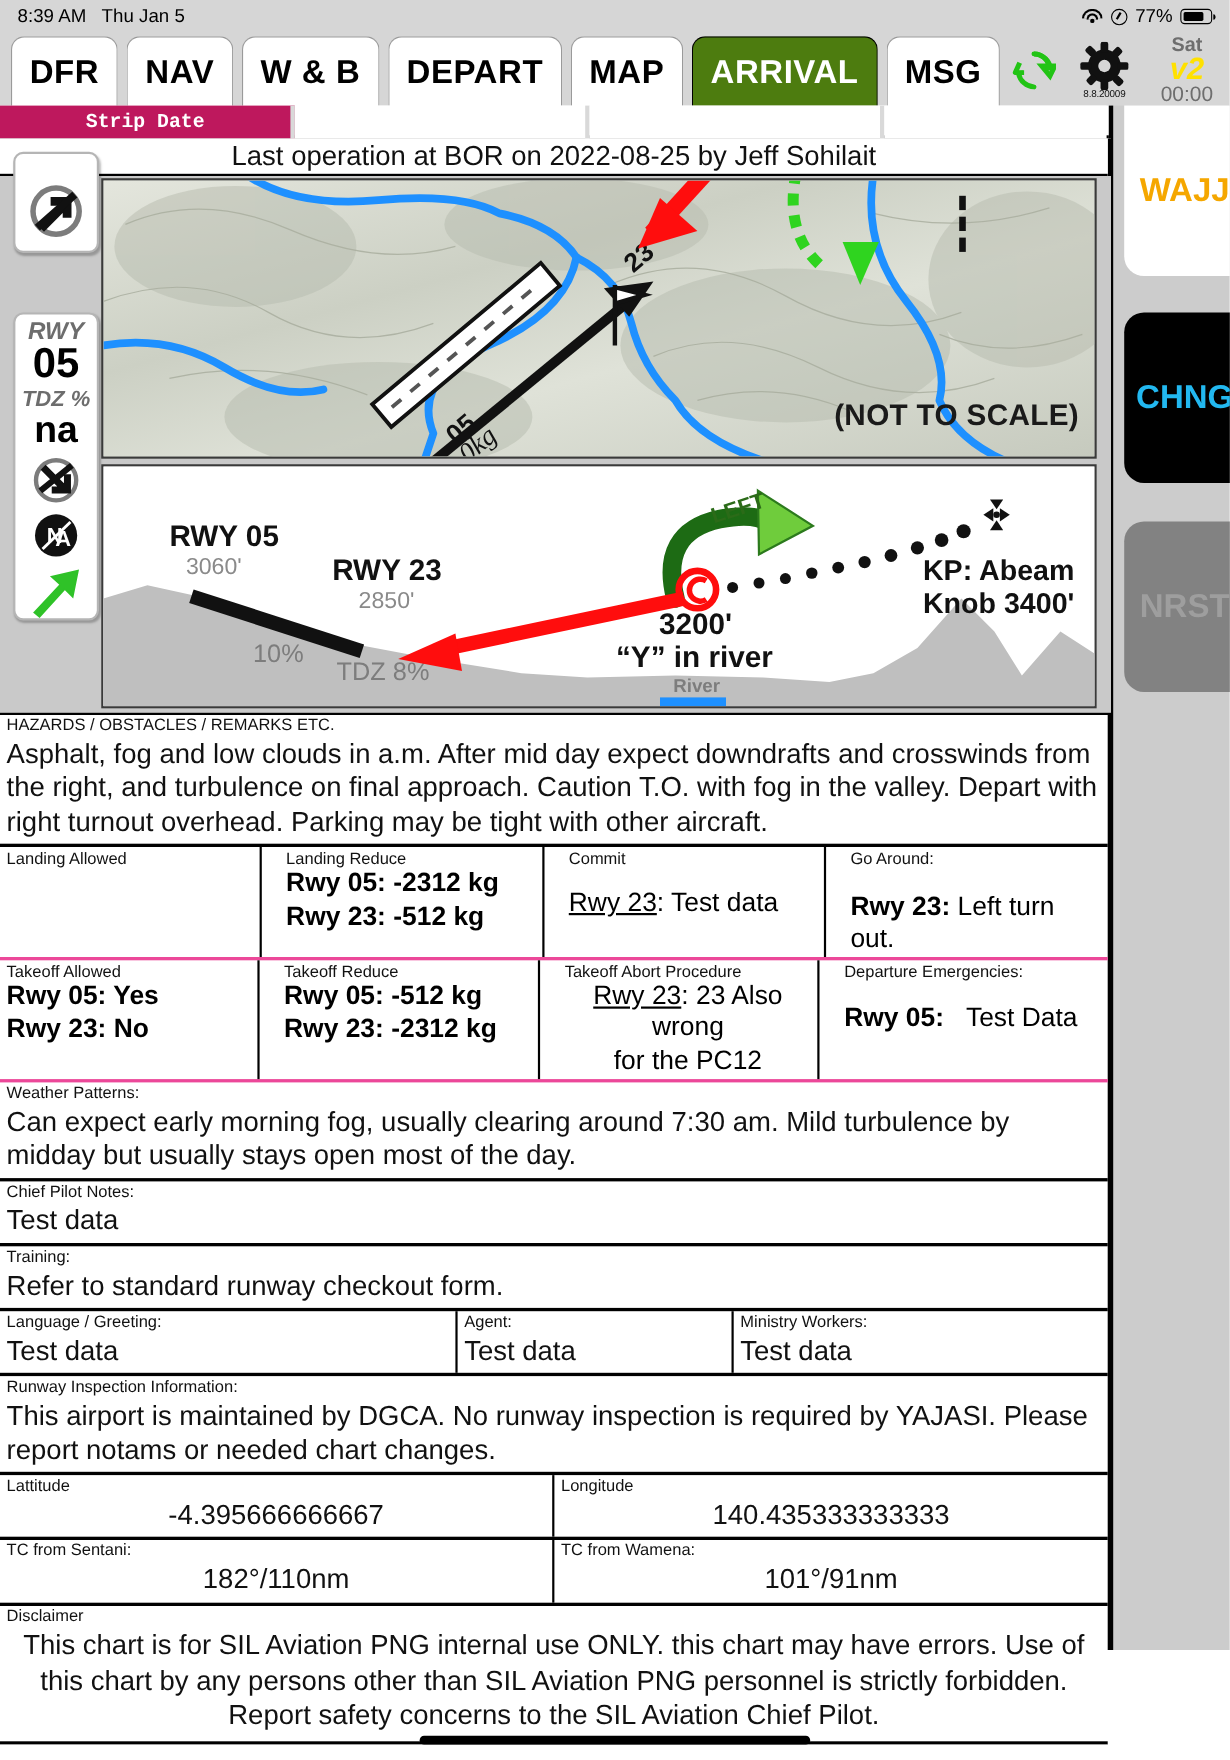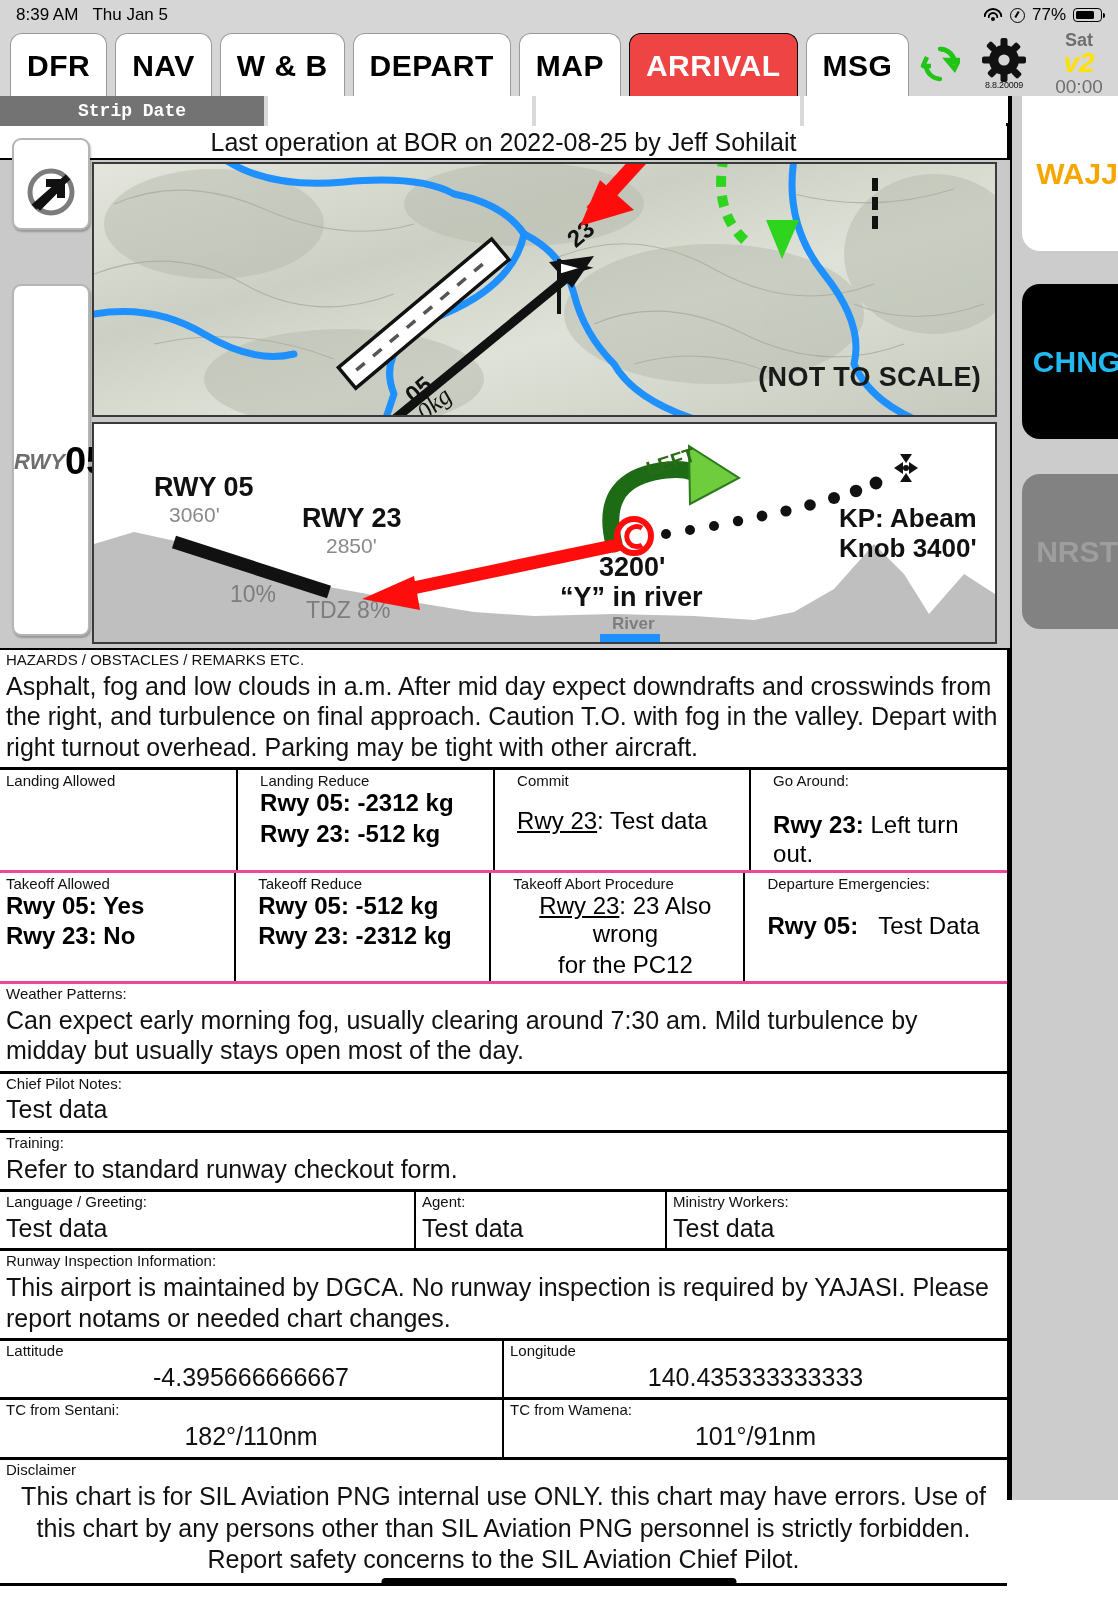--- a/index.html
+++ b/index.html
@@ -40,40 +40,40 @@
     background:#d6d6d6;
   }
   .tabs-row { position:absolute; left:10px; top:3px; display:flex; gap:8px; }
   .tab {
     background:#fff; border:1px solid #9a9a9a; border-bottom:none;
     border-radius:12px 12px 0 0;
     height:64px; min-width:0; display:flex; align-items:center; justify-content:center;
     padding:0 16px; font-size:30px; font-weight:bold; color:#000; letter-spacing:.5px;
     font-family:"Liberation Sans", sans-serif;
   }
-  .tab.active { background:#ef4444; color:#fff; border-color:#000; }
+  .tab.active { background:#4d7c0f; color:#fff; border-color:#000; }
 
   .nav-right { position:absolute; right:8px; top:2px; height:64px; display:flex; align-items:center; gap:18px; }
   .icon-sync { width:40px;height:40px; position:relative; }
   .icon-gear-wrap{ position:relative; width:52px; text-align:center; }
   .icon-gear { width:44px;height:44px; display:block; margin:0 auto; }
   .gear-ver { font-size:9px; color:#111; letter-spacing:-.2px; margin-top:-2px; }
   .sat-block { text-align:center; line-height:1.05; width:62px; }
   .sat-day { font-size:18px; color:#6e6e6e; font-weight:bold; }
   .sat-v { font-size:28px; color:#ffe100; font-weight:bold; font-style:italic; line-height:1.0;}
   .sat-time { font-size:19px; color:#6e6e6e; }
 
   
   .subtabs { position:absolute; left:0; top:96px; width:1010px; height:30px; background:#fff;
      display:flex; border-bottom:3px solid #000; }
   .subtab { height:30px; border-right:4px solid #d9d9d9; background:#fff;
      display:flex; align-items:center; justify-content:center;
      font-family:"Liberation Mono","DejaVu Sans Mono",monospace; font-weight:bold;
      font-size:18px; color:#000; }
-  .subtab.active { background:#737373; color:#fff; }
+  .subtab.active { background:#be185d; color:#fff; }
 
   
   .rail { position:absolute; right:0; top:96px; width:110px; height:1404px;
      background:#cccccc; border-left:4px solid #000; }
   .rail-btn { position:absolute; left:10px; width:110px; height:155px;
      border-radius:18px 0 0 18px; display:flex; align-items:center; justify-content:center;
      font-size:30px; font-weight:bold; font-family:"Liberation Sans",sans-serif; }
   .rail-wajj { top:0; background:#fff; color:#f5a700; border-radius:0 0 0 18px;}
   .rail-chng { top:188px; background:#000; color:#22b8f0; }
   .rail-nrst { top:378px; background:#828282; color:#9e9e9e; }
@@ -88,22 +88,22 @@
   
   .chartwrap { position:relative; width:1010px; height:490px; background:#c9c9c9;
      border-bottom:2px solid #000; }
 
   
   .iconcol { position:absolute; left:8px; top:0px; width:88px; height:470px; }
   .icard { background:#fff; border:2px solid #b5b5b5; border-radius:9px;
      box-shadow:1px 2px 2px rgba(0,0,0,.25); }
   .icard-top { position:absolute; left:4px; top:-22px; width:78px; height:92px;
      display:flex; align-items:flex-end; justify-content:center; overflow:hidden; }
-  .icard-main { position:absolute; left:4px; top:124px; width:78px; height:352px;
-     display:flex; flex-direction:row; align-items:center; padding-top:4px; }
+  .icard-main { position:absolute; left:4px; top:124px; width:78px; height:280px;
+     display:flex; flex-direction:column; align-items:center; padding-top:4px; }
   .lbl-rwy { font-size:22px; font-style:italic; color:#6d6d6d; font-weight:bold; line-height:1; }
   .val-rwy { font-size:38px; font-weight:bold; color:#000; line-height:1.05; }
   .lbl-tdz { font-size:20px; font-style:italic; color:#6d6d6d; font-weight:bold; line-height:1.1; }
   .val-tdz { font-size:34px; font-weight:bold; color:#000; line-height:1.05; }
 
   .mapimg { position:absolute; left:92px; top:2px; width:905px; height:255px;
      border:2px solid #3a3a3a; overflow:hidden; background:#d8dbd2; }
   .profile { position:absolute; left:92px; top:262px; width:905px; height:222px;
      border:2px solid #3a3a3a; overflow:hidden; background:#fff; }
   .nts { position:absolute; right:14px; bottom:22px; font-size:27px; font-weight:bold;

